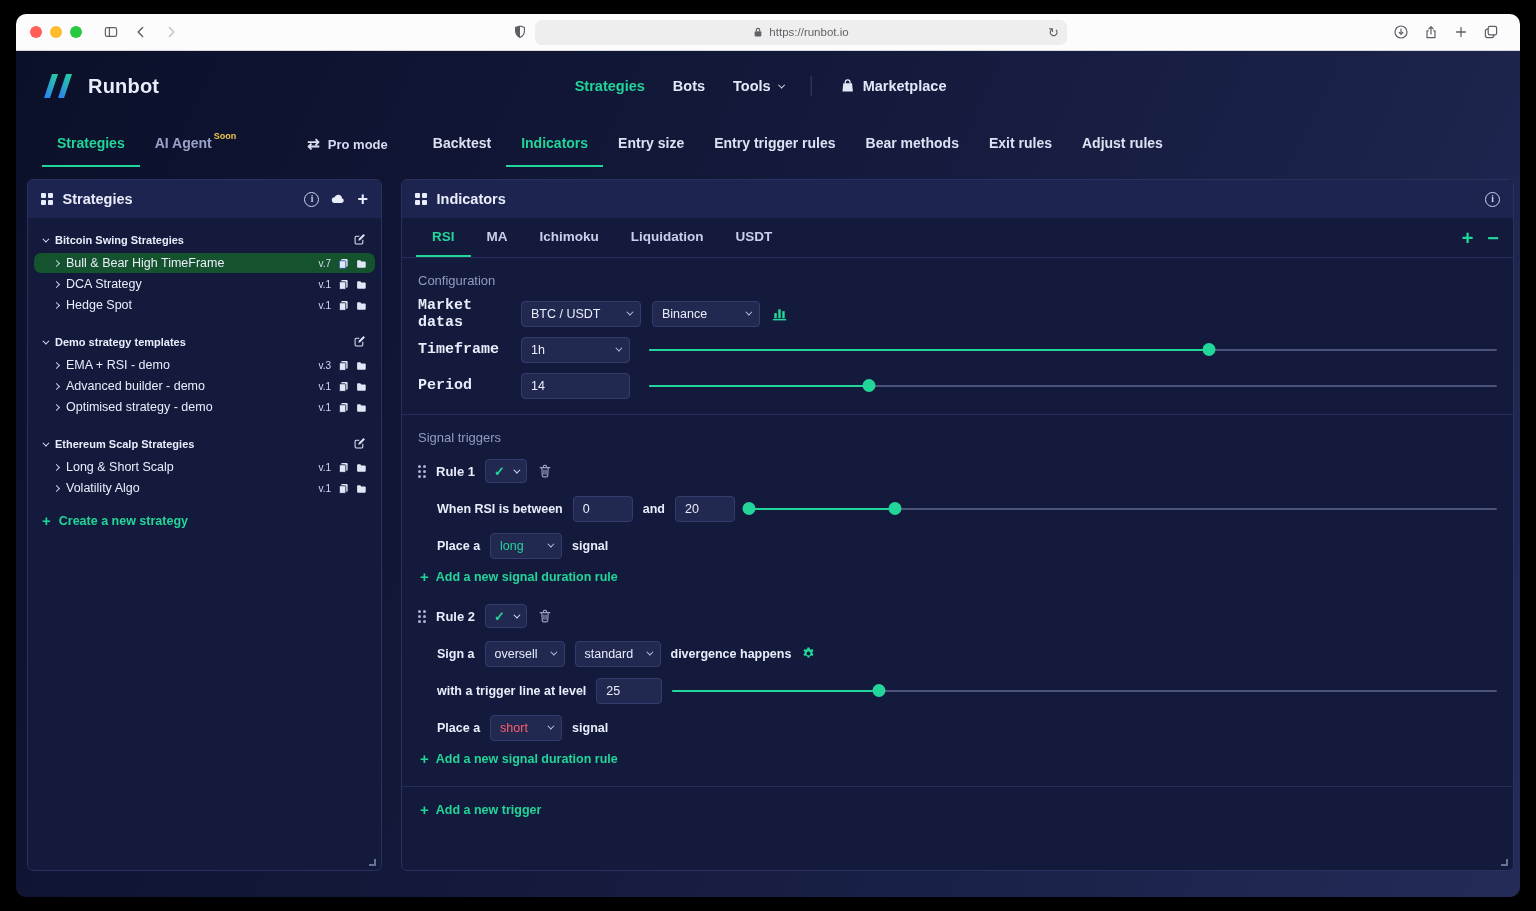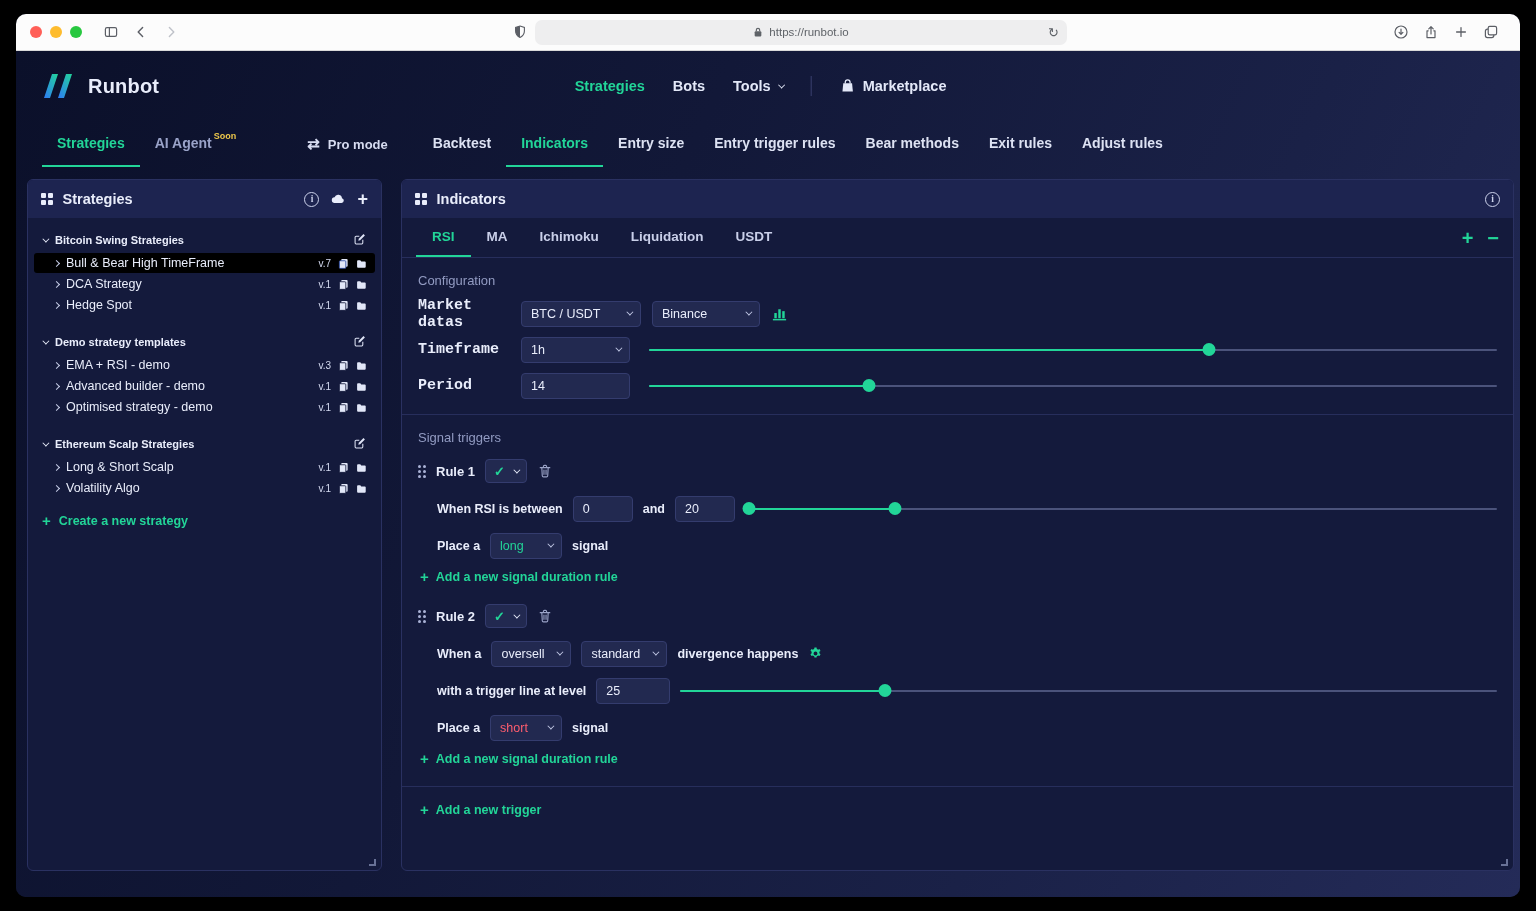--- a/index.html
+++ b/index.html
@@ -73,21 +73,21 @@
   .icon-btn svg{width:16px;height:16px;}
   .plus-glyph{font-size:18px;font-weight:700;line-height:1;}
 
   
   .tree{flex:1;padding:10px 6px 8px 6px;font-size:12.5px;overflow:hidden;}
   .tree-group{margin-bottom:15px;}
   .tree-group-head{display:flex;align-items:center;gap:8px;height:24px;padding:0 8px;font-size:11px;font-weight:700;cursor:pointer;}
   .tree-group-head .edit{margin-left:auto;color:#dfe4f6;}
   .tree-group-head .edit svg{width:14px;height:14px;}
   .tree-item{display:flex;align-items:center;gap:7px;height:20px;padding:0 8px 0 20px;border-radius:3px;margin:1px 0;cursor:pointer;}
-  .tree-item.selected{background:#000000;}
+  .tree-item.selected{background:#14532d;border-radius:7px;}
   .tree-item .chev{color:#c7cde8;}
   .item-label{white-space:nowrap;overflow:hidden;text-overflow:ellipsis;}
   .version{margin-left:auto;font-size:10px;color:#d4daf0;flex:none;}
   .mini-ic{color:#e2e7f8;display:flex;flex:none;}
   .mini-ic svg{width:11px;height:11px;}
   .create-link{display:flex;align-items:center;gap:8px;color:var(--teal);font-size:12.5px;font-weight:600;margin:10px 0 0 8px;cursor:pointer;}
   .create-link .plus-glyph{font-size:15px;}
 
   
   .tabs-row{height:40px;flex:none;display:flex;align-items:stretch;padding:0 14px;border-bottom:1px solid #272e5c;}
@@ -98,21 +98,21 @@
 
   .panel-body{flex:1;padding:0 16px;overflow:hidden;}
   .section-heading{color:var(--muted);font-size:13px;margin:15px 0 12px;}
   .hr{height:1px;background:#272e5c;margin:15px -16px;}
 
   .cfg-row{display:flex;align-items:center;margin-bottom:9px;height:27px;gap:11px;}
   .cfg-label{width:92px;flex:none;font-size:15px;font-weight:700;font-family:Liberation Mono, monospace;}
   .select{background:var(--input-bg);border:1px solid var(--input-border);border-radius:4px;height:26px;display:flex;align-items:center;justify-content:space-between;gap:10px;padding:0 9px;font-size:12.5px;cursor:pointer;flex:none;}
   .select .chev{color:#c2c9e6;}
   .field{background:var(--input-bg);border:1px solid var(--input-border);border-radius:4px;height:26px;color:var(--text);font-size:12.5px;padding:0 9px;font-family:"Liberation Sans",sans-serif;outline:none;}
-  .w120{width:120px;} .w108{width:108px;} .w90{width:109px;} .w78{width:80px;} .w84{width:86px;} .w62{width:60px;} .w68{width:74px;} .w72{width:72px;}
+  .w120{width:120px;} .w108{width:108px;} .w90{width:109px;} .w78{width:80px;} .w84{width:86px;} .w62{width:60px;} .w68{width:66px;} .w72{width:72px;}
   .teal-ic{color:var(--teal);display:flex;}
   .teal-ic svg{width:17px;height:17px;}
   .val-long{color:var(--teal);} .val-short{color:var(--red);}
 
   
   .slider{--pct:50%;--lo:0%;--hi:50%;position:relative;height:16px;flex:1;min-width:60px;cursor:pointer;}
   .slider .track{position:absolute;left:0;right:0;top:7px;height:2.5px;background:#4b537b;border-radius:2px;}
   .slider .fill{position:absolute;left:0;top:7px;height:2.5px;background:var(--teal);width:var(--pct);border-radius:2px;}
   .slider.range .fill{left:var(--lo);width:calc(var(--hi) - var(--lo));}
   .slider .handle{position:absolute;top:1.5px;left:var(--pct);transform:translateX(-50%);width:13px;height:13px;border-radius:50%;background:var(--teal);}
@@ -602,21 +602,21 @@
               <i class="chev down sm"></i>
             </div>
             <span class="trash">
               <svg viewBox="0 0 20 20" fill="none" stroke="currentColor" stroke-width="1.4" stroke-linecap="round">
                   <path d="M4 5.8h12M8 5.8V4.4A1.4 1.4 0 0 1 9.4 3h1.2A1.4 1.4 0 0 1 12 4.4v1.4M6 5.8l.6 10.2a1.4 1.4 0 0 0 1.4 1.3h4a1.4 1.4 0 0 0 1.4-1.3L14 5.8"></path>
                   <path d="M8.7 8.8v5.4M11.3 8.8v5.4"></path>
                 </svg>
             </span>
           </div>
           <div class="rule-row">
-            <span class="rr-label">When a</span>
+            <span class="rr-label">Sign a</span>
             <div class="select w78">
               <span>oversell</span>
               <i class="chev down sm"></i>
             </div>
             <div class="select w84">
               <span>standard</span>
               <i class="chev down sm"></i>
             </div>
             <span class="rr-label">divergence happens</span>
             <span class="gear-teal">

